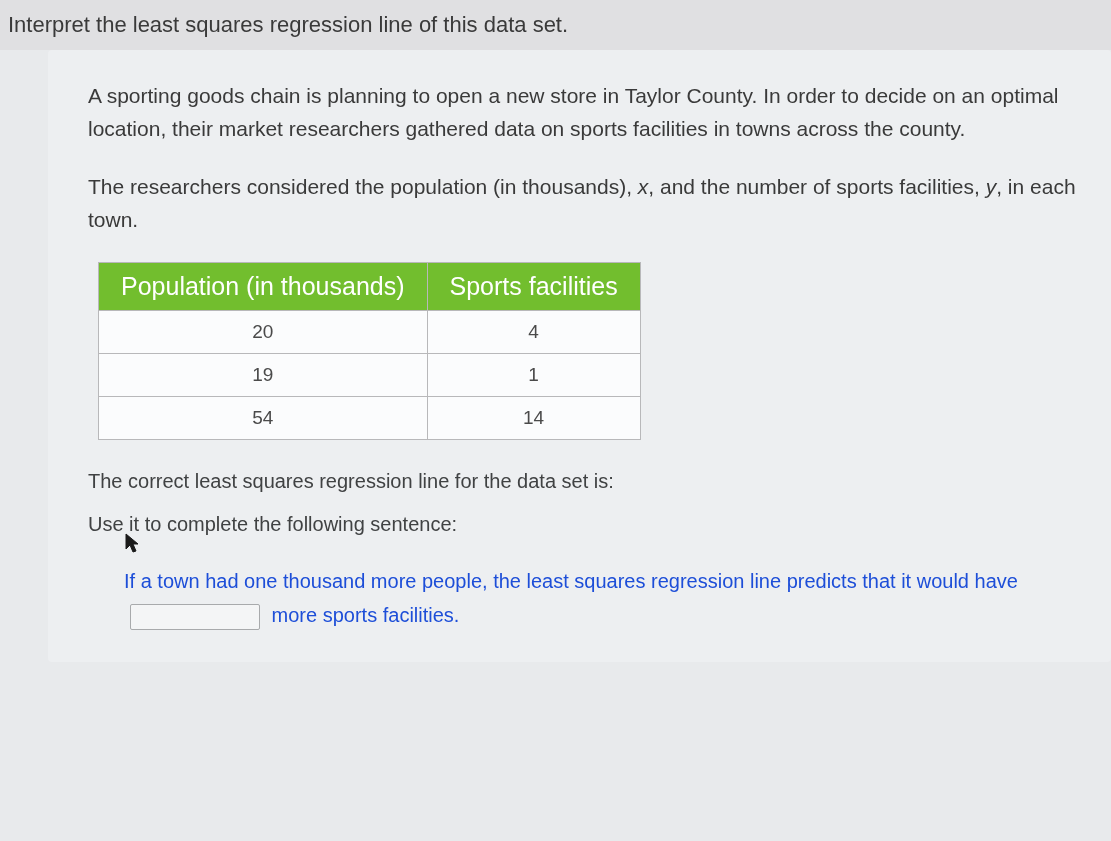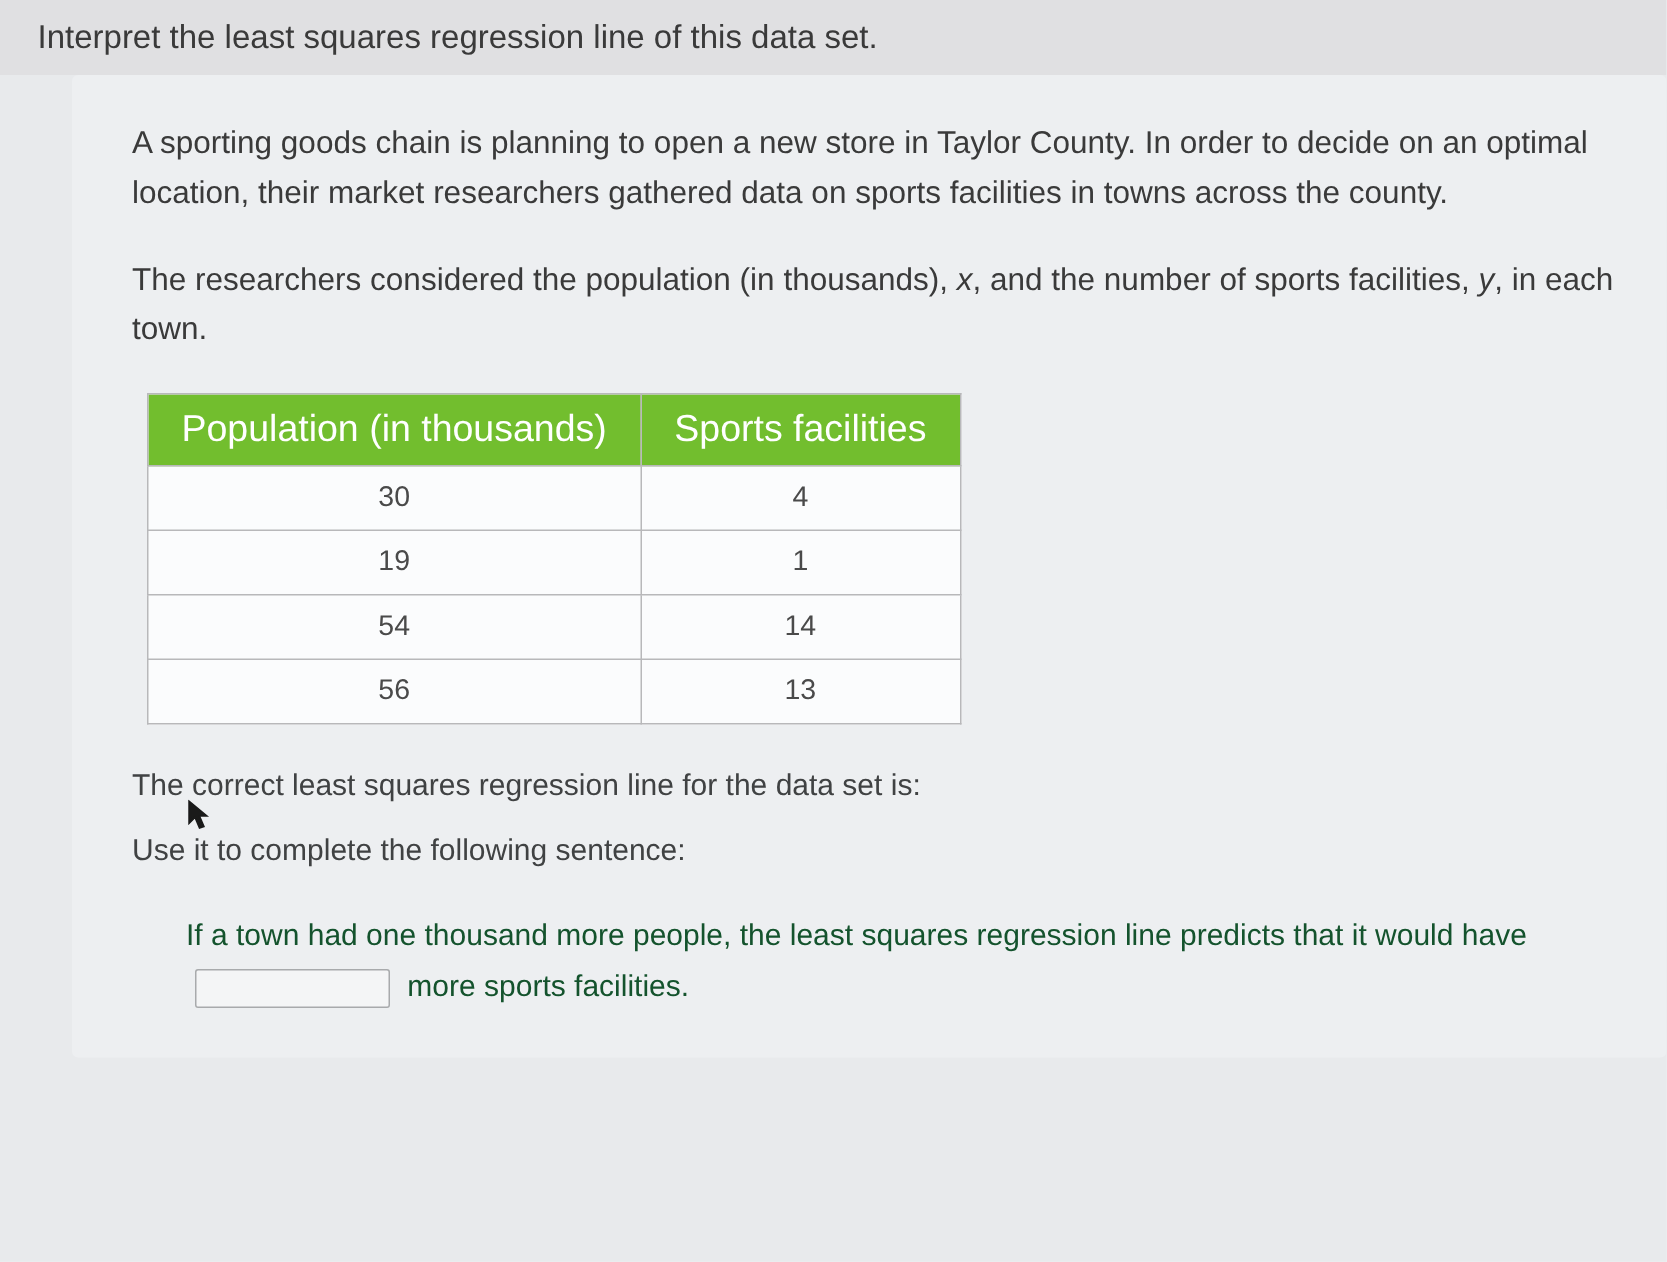--- a/index.html
+++ b/index.html
@@ -11,21 +11,21 @@
       font-family: Verdana, Geneva, sans-serif;
       background: #e8eaec;
       width: 1111px;
       height: 841px;
       overflow: hidden;
       position: relative;
     }
     .page-title {
       font-size: 22px;
       color: #3a3a3a;
-      padding: 12px 0 12px 25px;
+      padding: 12px 0 12px 8px;
       font-weight: 400;
       background: #e0e0e2;
     }
     .content-box {
       background: #edeff1;
       margin: 0 0 0 48px;
       padding: 30px 18px 30px 40px;
       border-radius: 4px;
     }
     .paragraph {
@@ -87,21 +87,21 @@
       font-style: normal;
     }
     .instruction {
       font-size: 20px;
       color: #404243;
       margin-bottom: 28px;
       font-weight: 400;
     }
     .fill-sentence {
       font-size: 20px;
-      color: #14532d;
+      color: #1d4ed8;
       line-height: 1.7;
       margin-left: 36px;
       font-weight: 400;
     }
     .blank-box {
       display: inline-block;
       width: 130px;
       height: 26px;
       border: 1px solid #a8aaac;
       background: #f4f5f6;
@@ -124,34 +124,30 @@
 
   <table class="data-table">
     <thead>
       <tr>
         <th>Population (in thousands)</th>
         <th>Sports facilities</th>
       </tr>
     </thead>
     <tbody>
       <tr>
-        <td>30</td>
+        <td>20</td>
         <td>4</td>
       </tr>
       <tr>
         <td>19</td>
         <td>1</td>
       </tr>
       <tr>
         <td>54</td>
         <td>14</td>
-      </tr>
-      <tr>
-        <td>56</td>
-        <td>13</td>
       </tr>
     </tbody>
   </table>
 
   <div class="cursor">
     <svg viewBox="0 0 16 22">
       <path d="M1 1 L1 16 L5 12 L8 19 L11 18 L8 11 L13 11 Z" fill="#1a1a1a" stroke="#1a1a1a" stroke-width="1"></path>
     </svg>
   </div>
 

